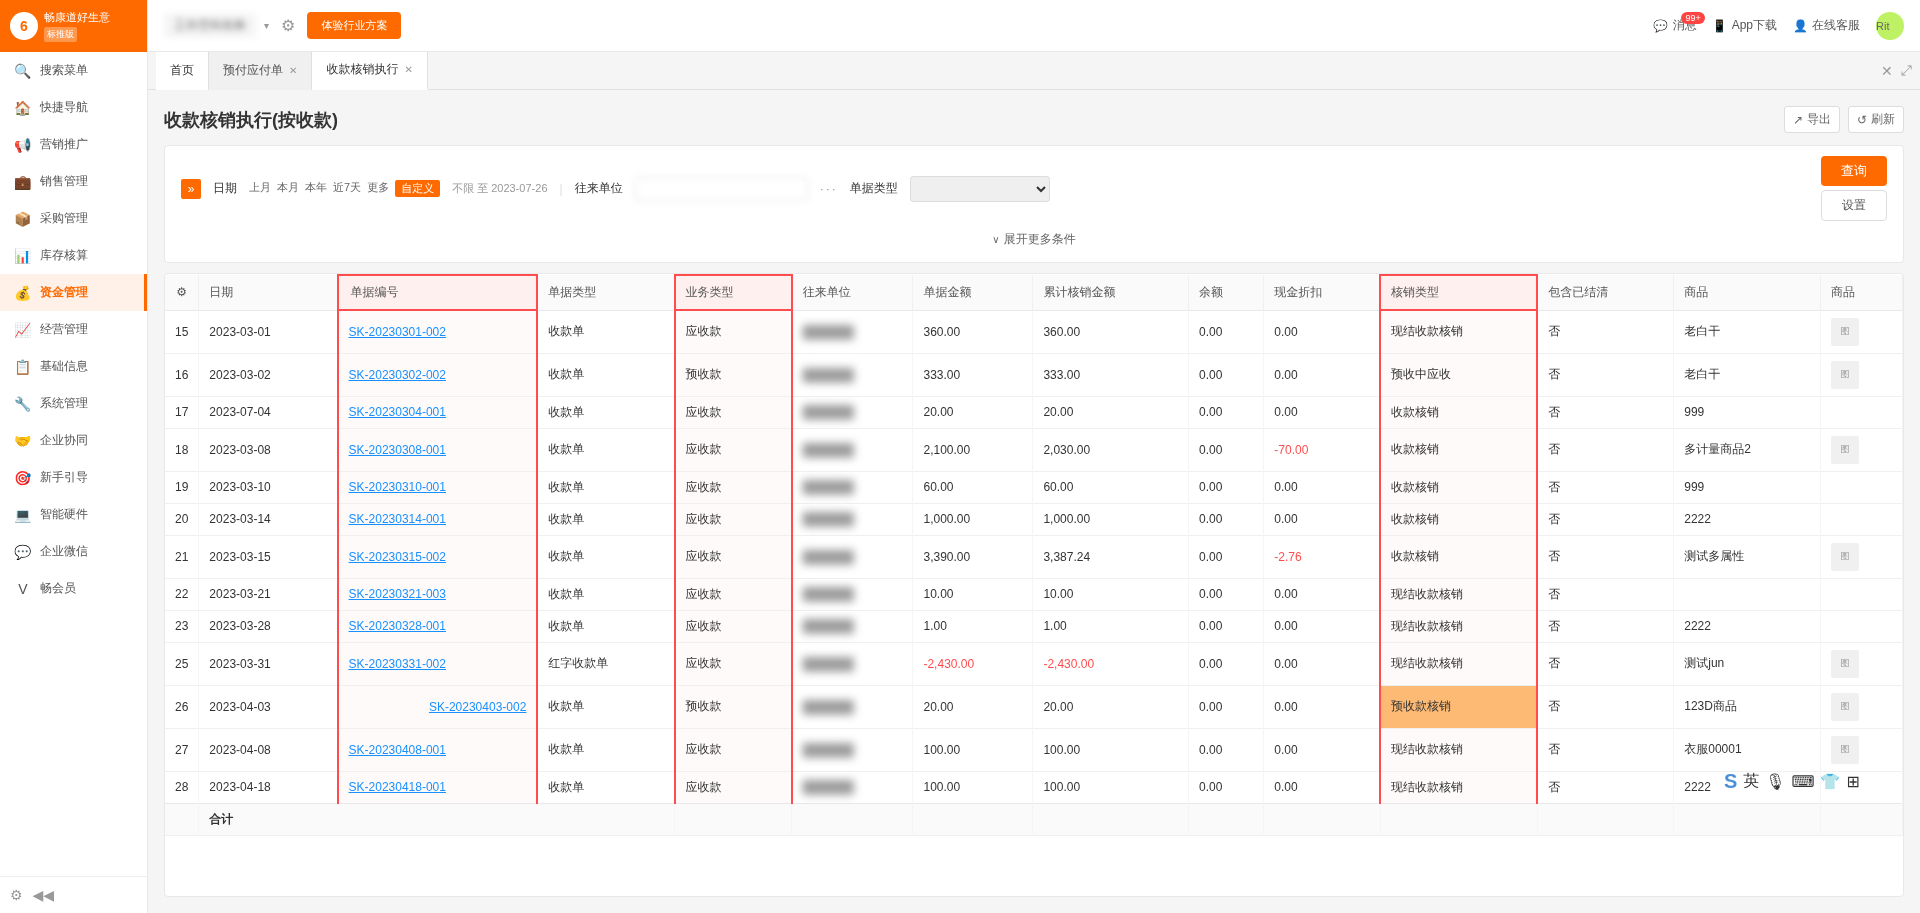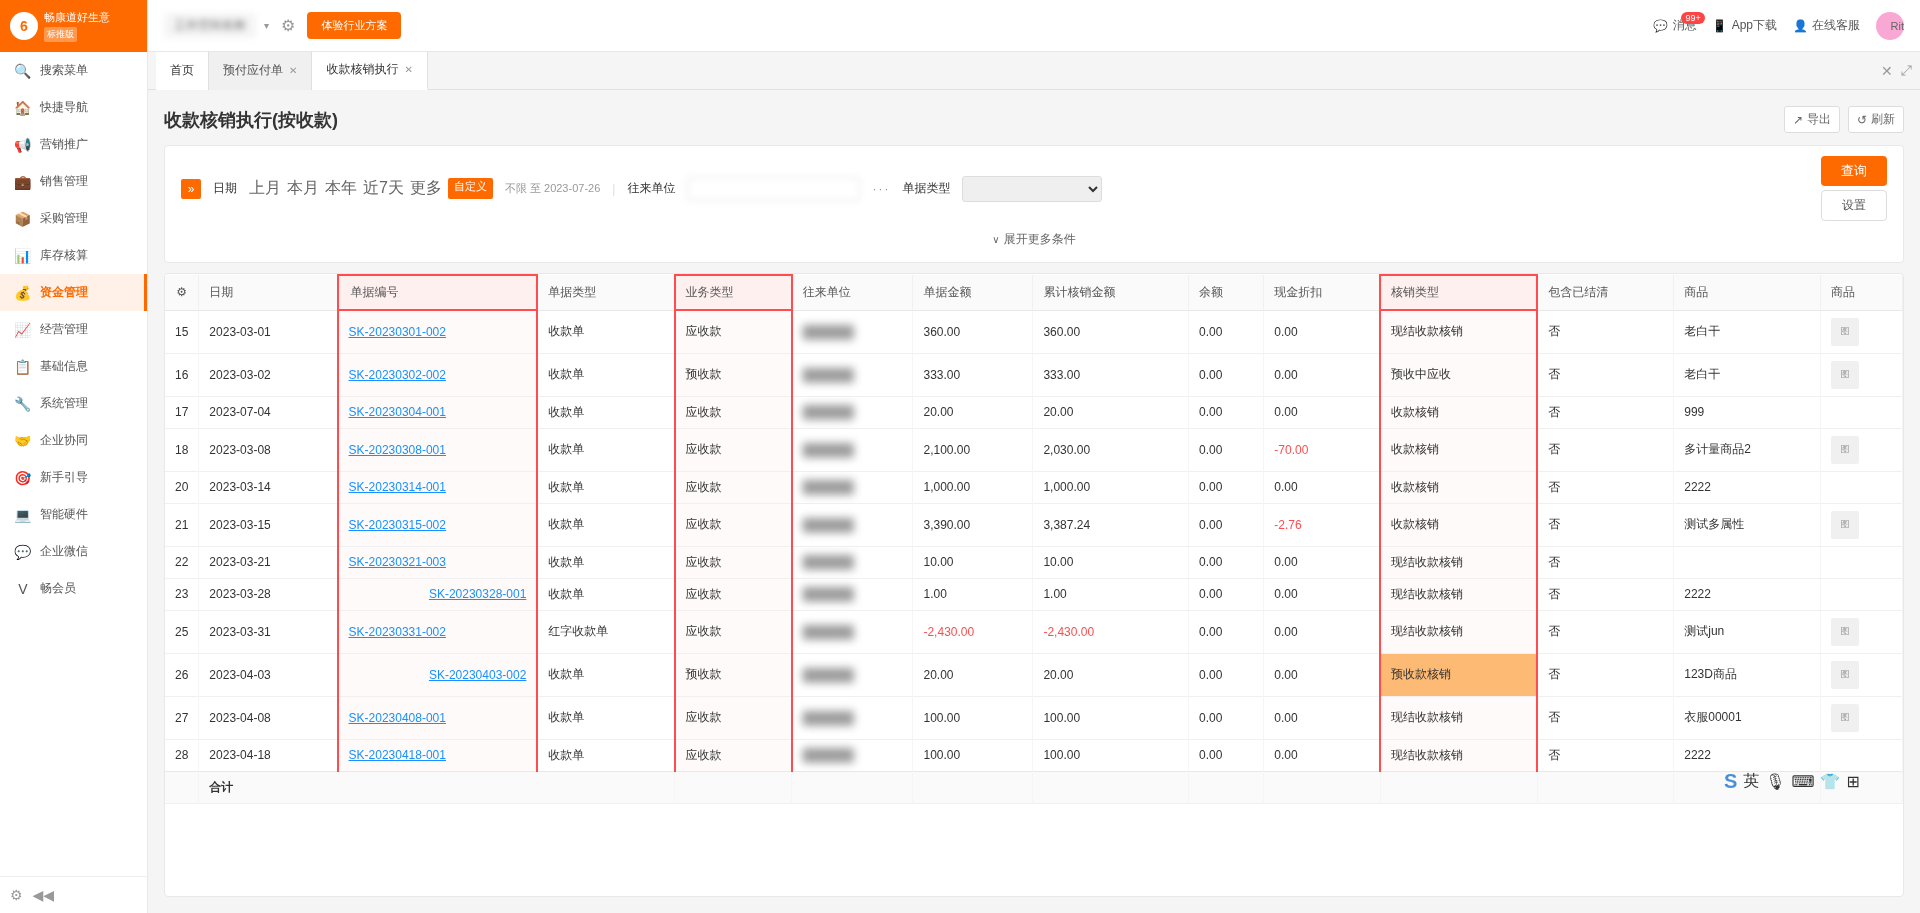--- a/index.html
+++ b/index.html
@@ -27,21 +27,21 @@
     .topbar-workspace { display: flex; align-items: center; gap: 8px; }
     .workspace-name { font-size: 12px; color: #666; background: #f5f5f5; padding: 4px 10px; border-radius: 3px; }
     .workspace-arrow { color: #999; font-size: 10px; }
     .gear-icon { color: #999; font-size: 16px; cursor: pointer; }
     .experience-btn { background: #ff6a00; color: #fff; border: none; padding: 6px 14px; border-radius: 4px; cursor: pointer; font-size: 11px; }
     .topbar-right { margin-left: auto; display: flex; align-items: center; gap: 16px; }
     .topbar-msg { display: flex; align-items: center; gap: 4px; color: #555; font-size: 12px; cursor: pointer; position: relative; }
     .msg-badge { background: #ff4444; color: #fff; font-size: 9px; padding: 1px 4px; border-radius: 8px; position: absolute; top: -5px; right: -8px; }
     .topbar-app { display: flex; align-items: center; gap: 4px; color: #555; font-size: 12px; cursor: pointer; }
     .topbar-service { display: flex; align-items: center; gap: 4px; color: #555; font-size: 12px; cursor: pointer; }
-    .user-avatar { background: #f9a8d4; width: 28px; height: 28px; border-radius: 50%; display: flex; align-items: center; justify-content: flex-end; font-size: 11px; color: #666; }
+    .user-avatar { background: #bef264; width: 28px; height: 28px; border-radius: 50%; display: flex; align-items: center; justify-content: flex-start; font-size: 11px; color: #666; }
 
     
     .tabbar { background: #f5f5f5; border-bottom: 1px solid #e0e0e0; display: flex; align-items: center; padding: 0 8px; height: 38px; }
     .tab { display: flex; align-items: center; gap: 6px; padding: 0 14px; height: 38px; font-size: 12px; color: #555; cursor: pointer; border-right: 1px solid #e0e0e0; background: #f0f0f0; }
     .tab.active { background: #fff; color: #333; border-bottom: 2px solid #fff; font-weight: 500; }
     .tab .tab-close { font-size: 10px; color: #999; cursor: pointer; }
     .tab:first-child { background: #fff; color: #333; }
     .tabbar-right { margin-left: auto; display: flex; align-items: center; gap: 8px; }
     .tabbar-btn { color: #999; cursor: pointer; font-size: 14px; border: none; background: none; }
 
@@ -53,21 +53,21 @@
     .page-title { font-size: 18px; font-weight: bold; color: #333; }
     .page-actions { display: flex; gap: 8px; }
     .action-btn { display: flex; align-items: center; gap: 4px; color: #666; font-size: 12px; cursor: pointer; padding: 4px 8px; border: 1px solid #ddd; border-radius: 3px; background: #fff; }
 
     
     .filter-bar { background: #fff; border: 1px solid #e8e8e8; border-radius: 4px; padding: 10px 16px; margin-bottom: 10px; }
     .filter-row { display: flex; align-items: center; gap: 12px; flex-wrap: wrap; }
     .filter-collapse-btn { background: #ff6a00; color: #fff; border: none; width: 20px; height: 20px; border-radius: 2px; cursor: pointer; font-size: 12px; display: flex; align-items: center; justify-content: center; }
     .filter-label { font-size: 12px; color: #333; }
     .filter-date-links { display: flex; gap: 6px; }
-    .filter-date-link { color: #666; font-size: 16px; cursor: pointer; text-decoration: none; }
+    .filter-date-link { color: #666; font-size: 11px; cursor: pointer; text-decoration: none; }
     .filter-custom-btn { background: #ff6a00; color: #fff; font-size: 11px; padding: 1px 6px; border-radius: 2px; cursor: pointer; }
     .filter-separator { color: #ddd; }
     .filter-input { border: 1px solid #ddd; border-radius: 3px; padding: 4px 8px; font-size: 12px; color: #333; min-width: 160px; }
     .filter-select { border: 1px solid #ddd; border-radius: 3px; padding: 4px 8px; font-size: 12px; color: #333; min-width: 140px; }
     .filter-dots { color: #999; letter-spacing: 2px; }
     .filter-query-btn { background: #ff6a00; color: #fff; border: none; padding: 6px 20px; border-radius: 4px; cursor: pointer; font-size: 13px; font-weight: 500; }
     .filter-settings-btn { border: 1px solid #ddd; background: #fff; padding: 6px 14px; border-radius: 4px; cursor: pointer; font-size: 12px; color: #555; }
     .expand-btn { display: flex; align-items: center; gap: 4px; color: #666; font-size: 12px; cursor: pointer; padding: 4px 12px; }
     .expand-icon { font-size: 10px; }
 
@@ -378,20 +378,38 @@
     <td>0.00</td>
     <td class="neg-red">-70.00</td>
     <td style="border-left:2px solid #ff4d4f;border-right:2px solid #ff4d4f;background:#fffafa;">收款核销</td>
     <td>否</td>
     <td>多计量商品2</td>
     <td>
                   <div class="thumb">图</div>
                 </td>
   </tr>
               <tr>
+    <td>19</td>
+    <td>2023-03-10</td>
+    <td style="border-left:2px solid #ff4d4f;border-right:2px solid #ff4d4f;background:#fffafa;">
+      <a class="link-text">SK-20230310-001</a>
+    </td>
+    <td>收款单</td>
+    <td style="border-left:2px solid #ff4d4f;border-right:2px solid #ff4d4f;background:#fffafa;">应收款</td>
+    <td><span class="blurred">██████</span></td>
+    <td class="">60.00</td>
+    <td class="">60.00</td>
+    <td>0.00</td>
+    <td class="">0.00</td>
+    <td style="border-left:2px solid #ff4d4f;border-right:2px solid #ff4d4f;background:#fffafa;">收款核销</td>
+    <td>否</td>
+    <td>999</td>
+    <td></td>
+  </tr>
+              <tr>
     <td>20</td>
     <td>2023-03-14</td>
     <td style="border-left:2px solid #ff4d4f;border-right:2px solid #ff4d4f;background:#fffafa;">
       <a class="link-text">SK-20230314-001</a>
     </td>
     <td>收款单</td>
     <td style="border-left:2px solid #ff4d4f;border-right:2px solid #ff4d4f;background:#fffafa;">应收款</td>
     <td><span class="blurred">██████</span></td>
     <td class="">1,000.00</td>
     <td class="">1,000.00</td>
@@ -436,21 +454,21 @@
     <td>0.00</td>
     <td class="">0.00</td>
     <td style="border-left:2px solid #ff4d4f;border-right:2px solid #ff4d4f;background:#fffafa;">现结收款核销</td>
     <td>否</td>
     <td></td>
     <td></td>
   </tr>
               <tr>
     <td>23</td>
     <td>2023-03-28</td>
-    <td style="border-left:2px solid #ff4d4f;border-right:2px solid #ff4d4f;background:#fffafa;text-align:right;">
+    <td style="border-left:2px solid #ff4d4f;border-right:2px solid #ff4d4f;background:#fffafa;">
       <a class="link-text">SK-20230328-001</a>
     </td>
     <td>收款单</td>
     <td style="border-left:2px solid #ff4d4f;border-right:2px solid #ff4d4f;background:#fffafa;">应收款</td>
     <td><span class="blurred">██████</span></td>
     <td class="">1.00</td>
     <td class="">1.00</td>
     <td>0.00</td>
     <td class="">0.00</td>
     <td style="border-left:2px solid #ff4d4f;border-right:2px solid #ff4d4f;background:#fffafa;">现结收款核销</td>

